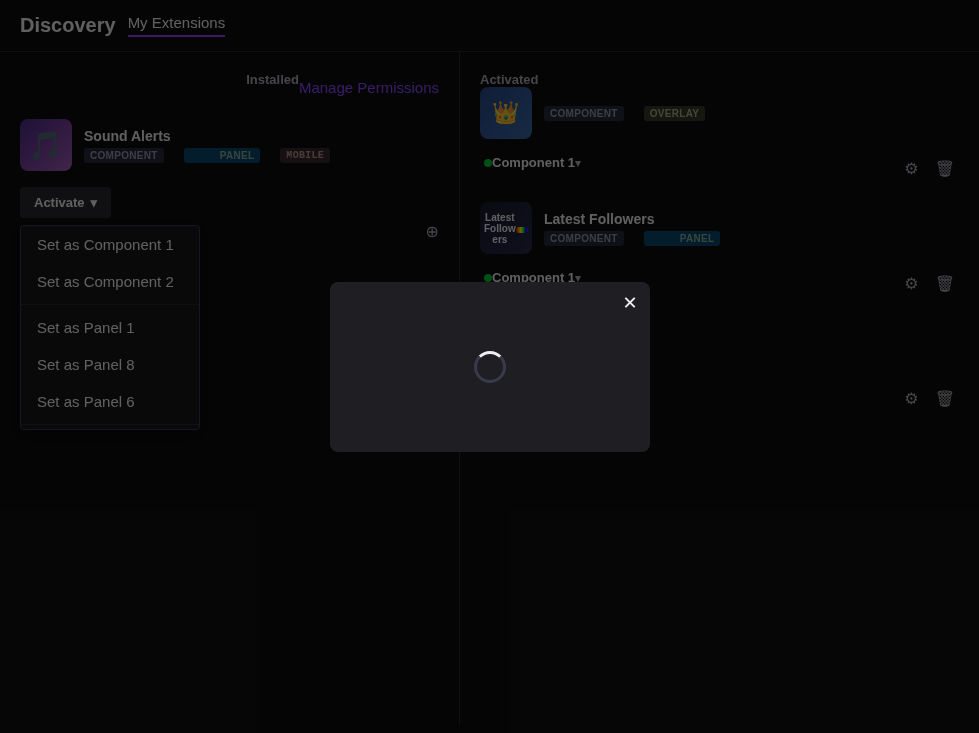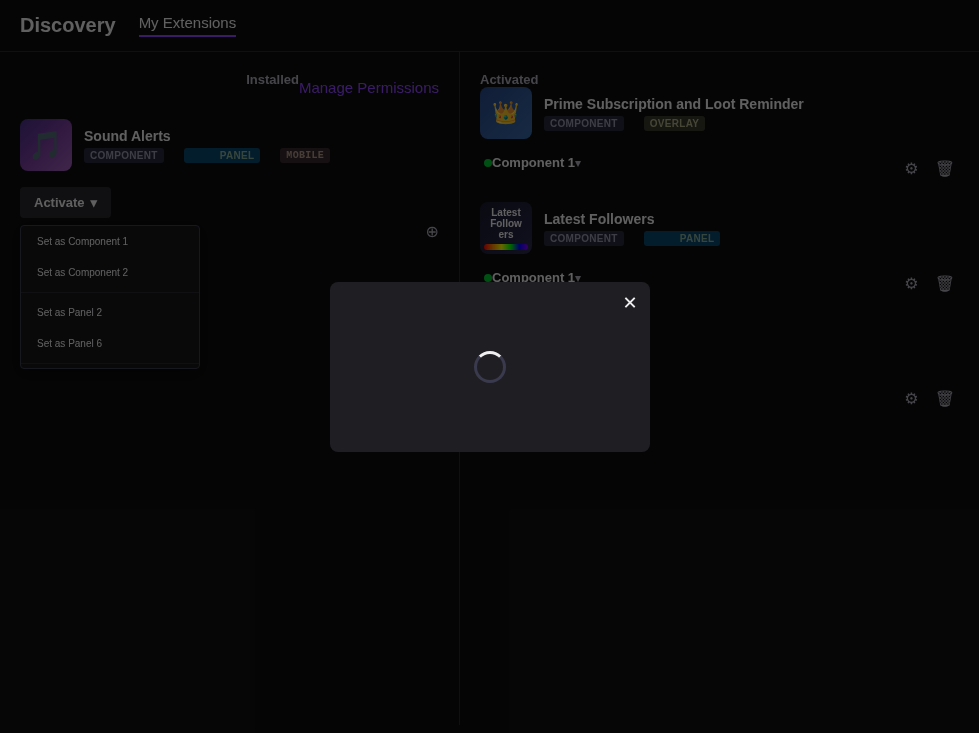--- a/index.html
+++ b/index.html
@@ -12,21 +12,21 @@
       height: 733px;
       overflow: hidden;
       position: relative;
     }
 
     
     .nav-bar {
       display: flex;
       align-items: center;
       padding: 14px 20px;
-      gap: 23px;
+      gap: 12px;
       border-bottom: 1px solid #2a2a2e;
     }
     .nav-title {
       font-size: 20px;
       font-weight: 600;
       color: #efeff1;
       cursor: pointer;
     }
     .nav-tab {
       font-size: 15px;
@@ -87,21 +87,20 @@
       justify-content: center;
     }
     .ext-icon-sound {
       background: linear-gradient(135deg, #4a2f8a 0%, #7b3fa0 50%, #9f5fb8 100%);
     }
     .ext-icon-prime {
       background: linear-gradient(135deg, #2a4a8a 0%, #3a6aaa 100%);
     }
     .ext-icon-latest {
       background: linear-gradient(135deg, #1a1a2e 0%, #2a2a4e 100%);
-      flex-direction: column;
     }
 
     .ext-info {
       display: flex;
       flex-direction: column;
       gap: 4px;
     }
     .ext-name {
       font-size: 14px;
       font-weight: 600;
@@ -152,21 +151,21 @@
       border: 1px solid #3a3a4e;
       border-radius: 4px;
       z-index: 10;
       min-width: 180px;
       box-shadow: 0 4px 16px rgba(0,0,0,0.5);
     }
     .dropdown-item {
       padding: 10px 16px;
       color: #efeff1;
       cursor: pointer;
-      font-size: 10px;
+      font-size: 15px;
     }
     .dropdown-divider {
       height: 1px;
       background: #2a2a2e;
       margin: 4px 0;
     }
     .dropdown-uninstall {
       color: #eb0400;
     }
 
@@ -331,40 +330,40 @@
     <div class="activate-section" style="position:relative;">
       <button class="activate-btn">
         <span>Activate</span>
         <span>▾</span>
       </button>
 
       <div class="activate-dropdown">
         <div class="dropdown-item">Set as Component 1</div>
         <div class="dropdown-item">Set as Component 2</div>
         <div class="dropdown-divider"></div>
-        <div class="dropdown-item">Set as Panel 2</div>
+        <div class="dropdown-item">Set as Panel 1</div>
+        <div class="dropdown-item">Set as Panel 8</div>
         <div class="dropdown-item">Set as Panel 6</div>
         <div class="dropdown-divider"></div>
       </div>
     </div>
 
     <span class="target-icon">⊕</span>
   </div>
 
   <div class="right-panel">
     <span class="section-header">Activated</span>
 
     
     <div style="margin-bottom:20px;">
       <div class="activated-item">
         <div class="ext-icon ext-icon-prime">
           <span class="prime-icon-inner">👑</span>
         </div>
         <div class="ext-info">
-          <span class="ext-name">Prime Subscription and Loot Reminder</span>
           <div class="ext-badges">
             <span class="badge badge-component">COMPONENT</span>
             <span class="badge badge-overlay">OVERLAY</span>
           </div>
         </div>
       </div>
       <div style="display:flex; align-items:center; justify-content:space-between; padding-left:4px;">
         <div class="component-label-row">
           <div class="status-dot"></div>
           <span class="component-label">Component 1</span>

